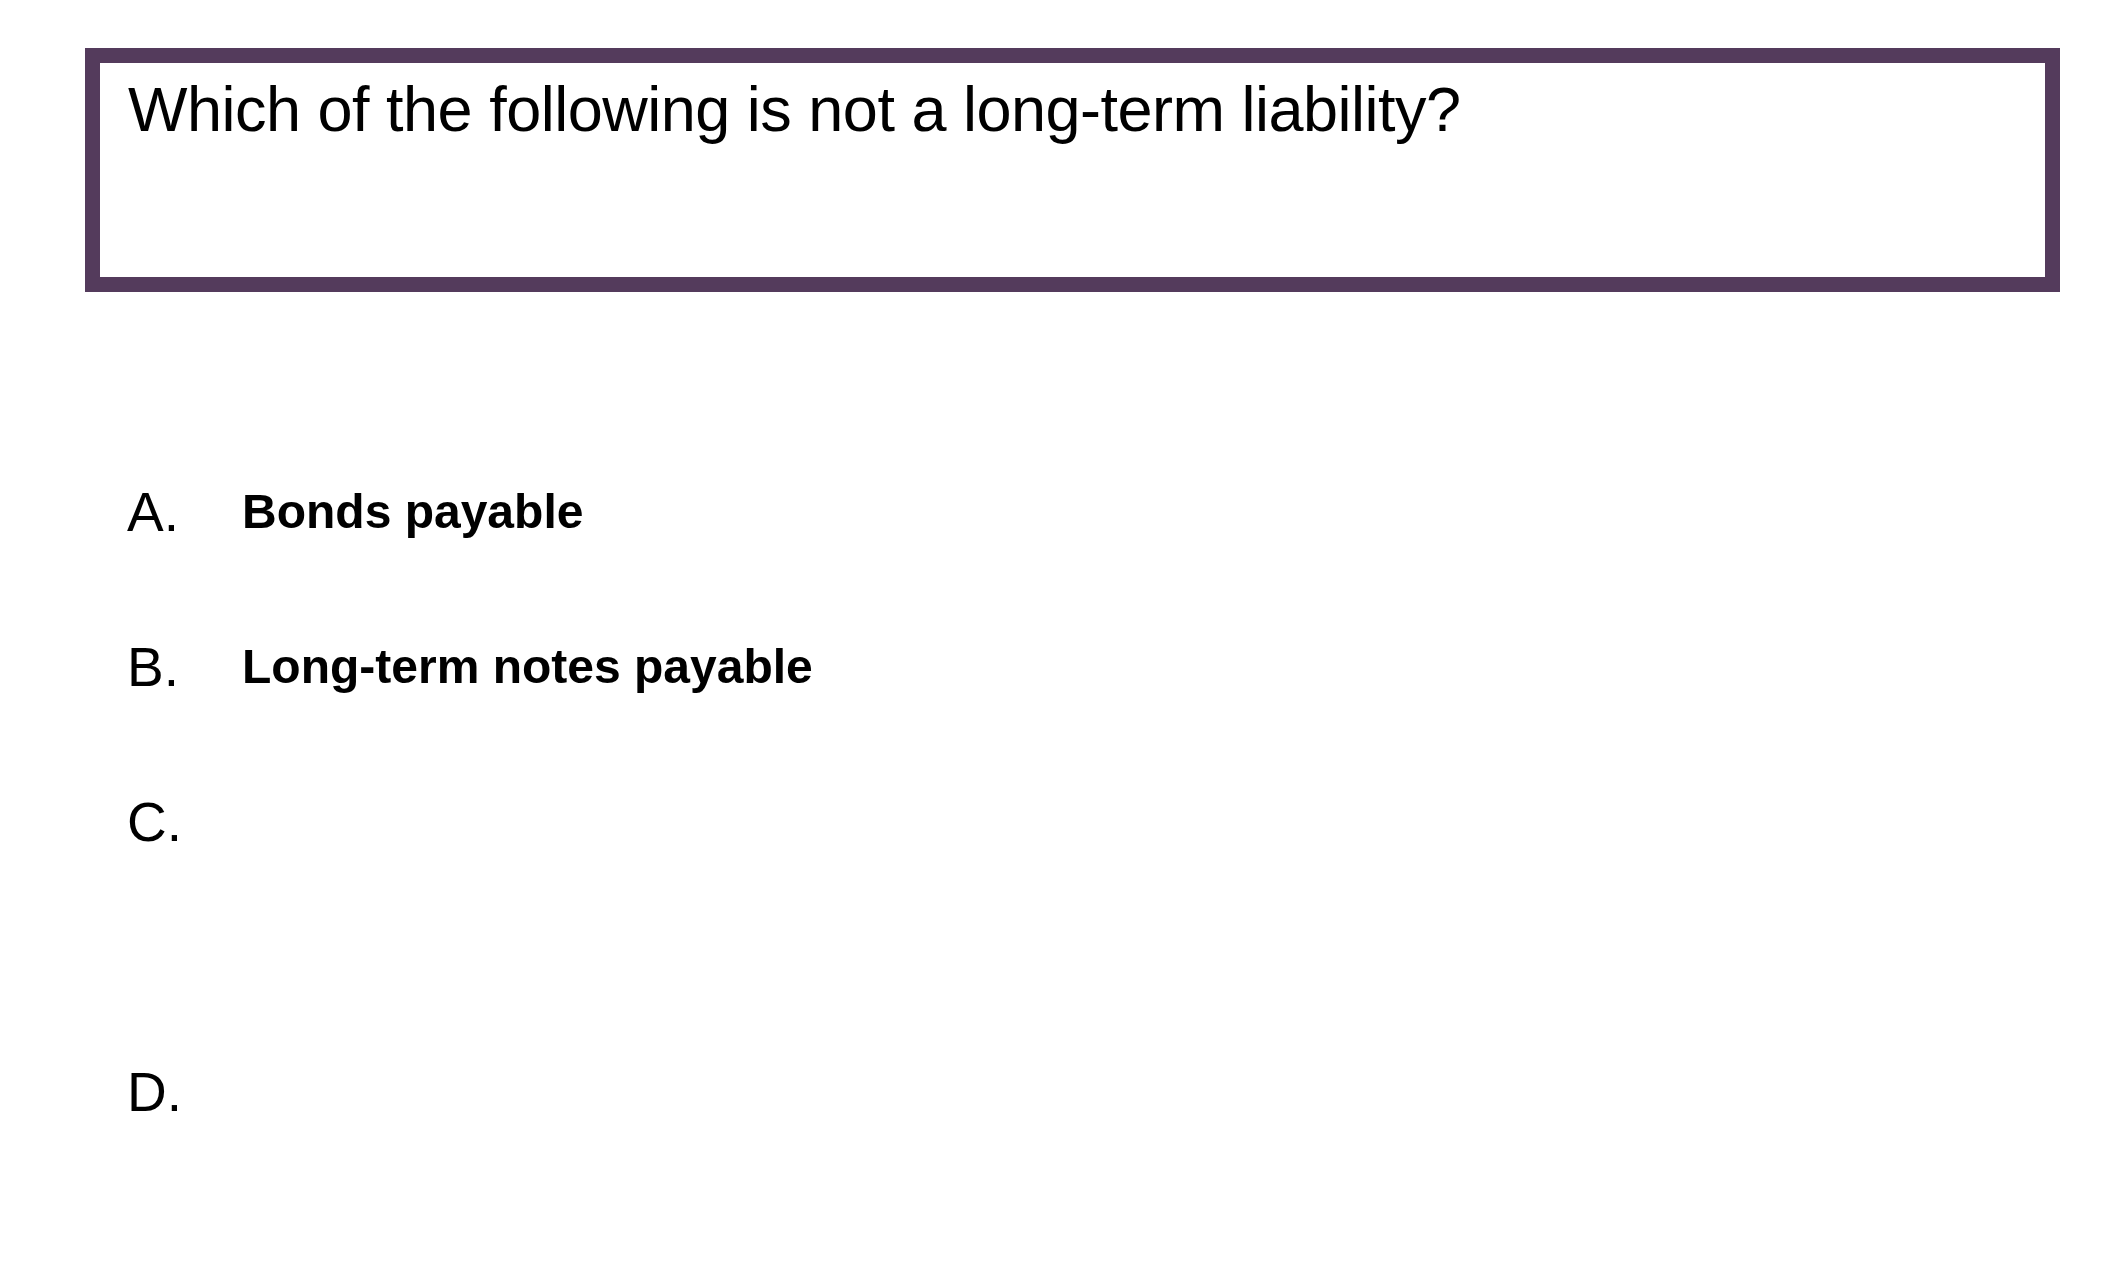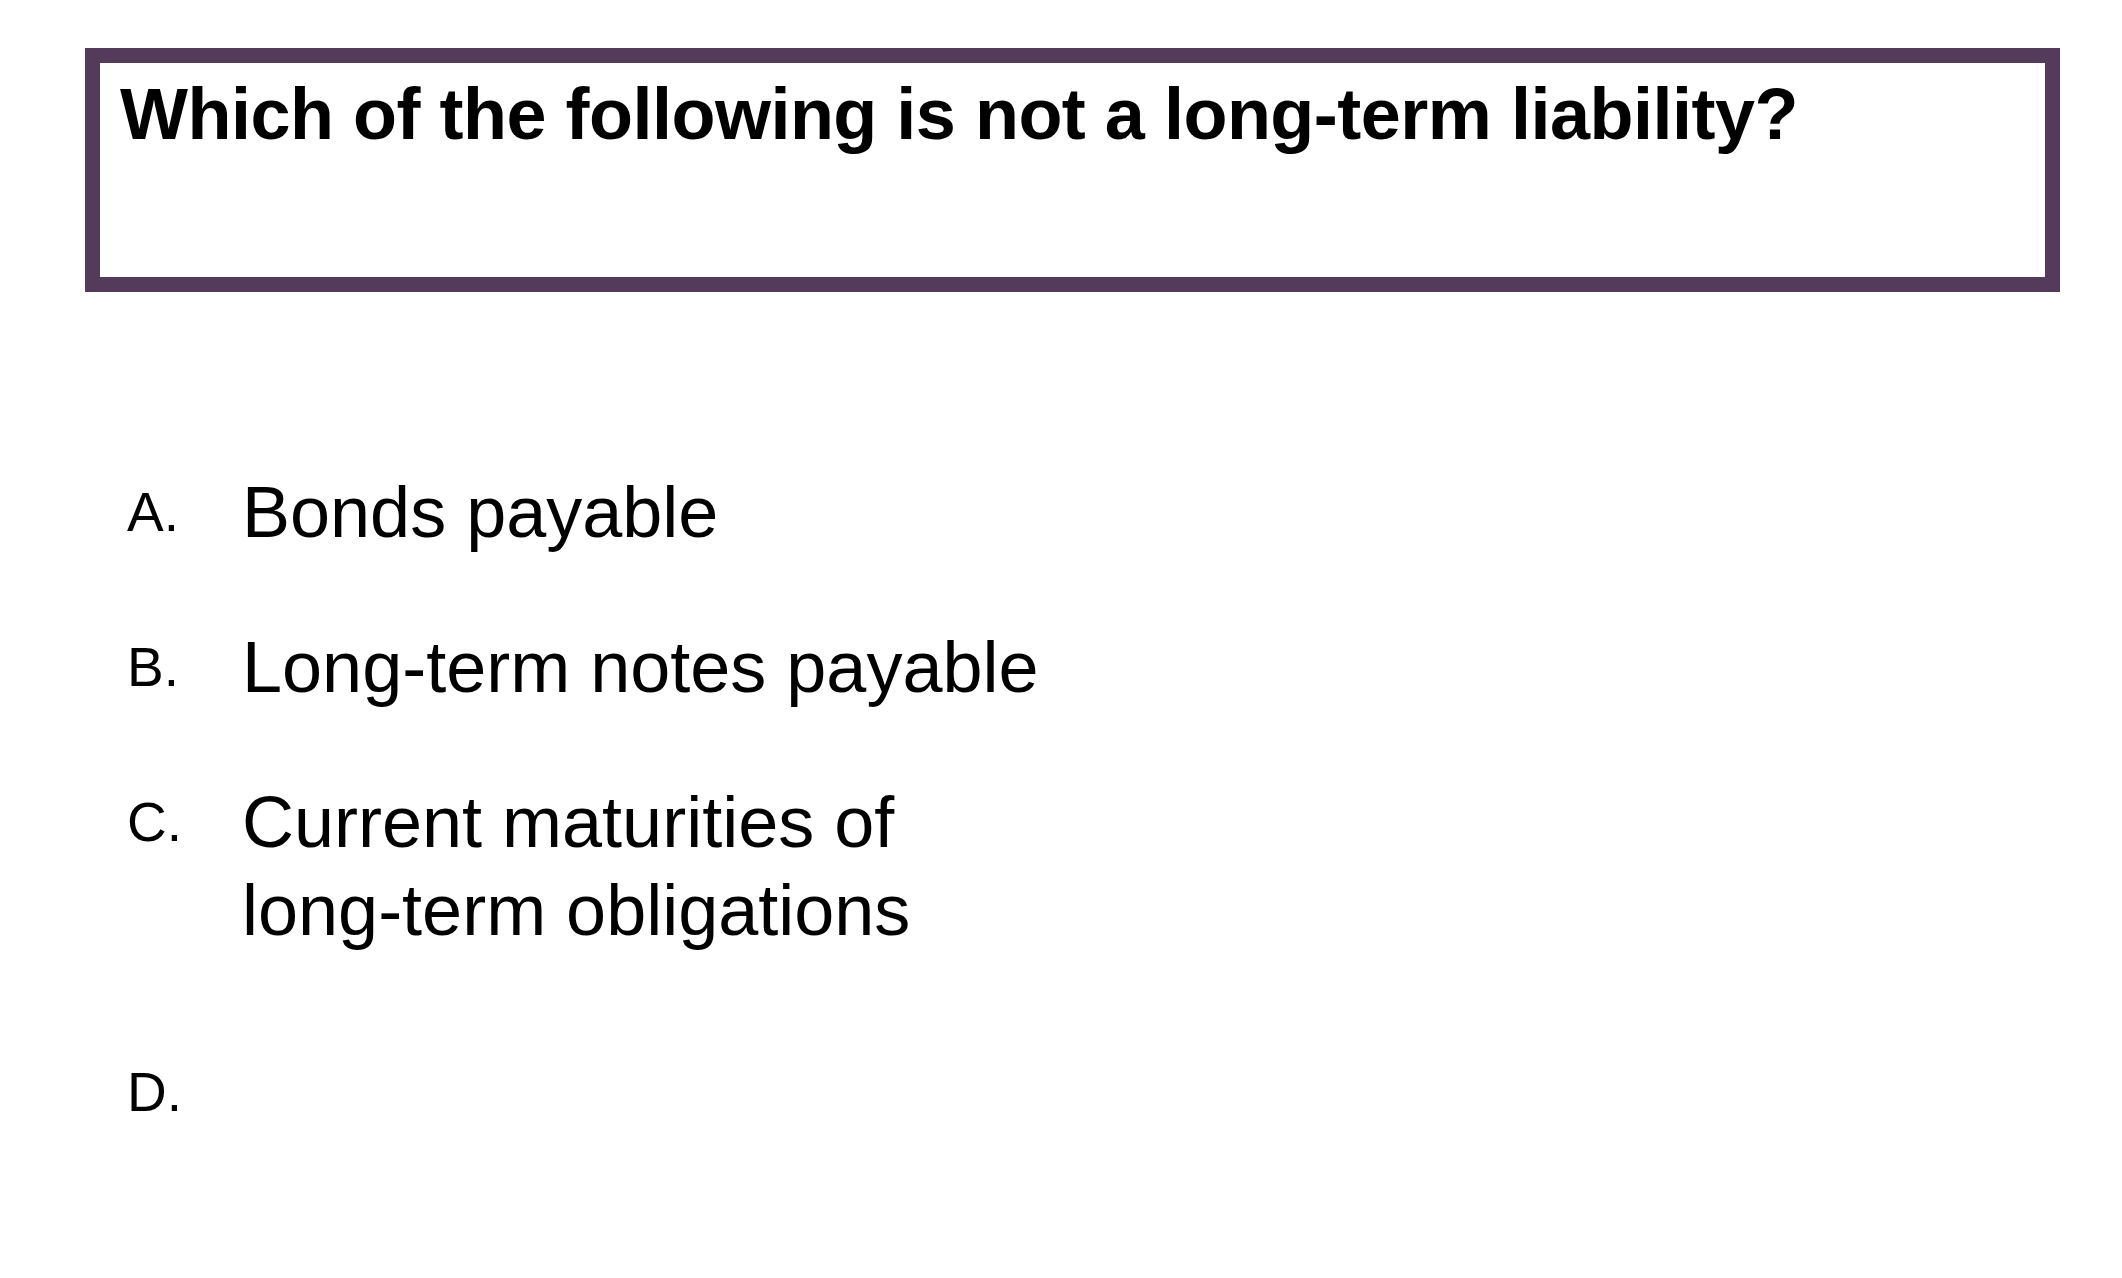--- a/index.html
+++ b/index.html
@@ -23,27 +23,27 @@
     left: 85px;
     top: 48px;
     width: 1975px;          
     height: 244px;
     box-sizing: border-box;
     border: 15px solid #543B5C;
     background: #ffffff;
   }
   #question-text {
     position: absolute;
-    left: 20px;
+    left: 28px;
     top: 12px;
     width: 1900px;
-    font-size: 72px;
+    font-size: 63px;
     line-height: 1.1;
     letter-spacing: -0.5px;
-    font-weight: 700;
+    font-weight: 400;
     color: #000000;
     white-space: pre-line;
   }
 
   
   #options {
     position: absolute;
     left: 0;
     top: 468px;
     width: 2122px;
@@ -63,23 +63,23 @@
     font-size: 55px;
     line-height: 88px;
     font-weight: 400;
     color: #000000;
   }
   .option-text {
     position: absolute;
     left: 242px;
     top: 0;
     width: 1700px;
-    font-size: 72px;
+    font-size: 48px;
     line-height: 88px;
-    font-weight: 400;
+    font-weight: 700;
     color: #000000;
     white-space: pre-line;
   }
 </style>
 </head>
 <body>
 
 <div id="question-box" style="border-color: rgb(84, 59, 92); background: rgb(255, 255, 255);">
   <div id="question-text">Which of the following is not a long-term liability?</div>
 </div>
@@ -91,21 +91,19 @@
     <span class="option-text">Bonds payable</span>
   </div>
 
   <div class="option-row">
     <span class="option-letter">B.</span>
     <span class="option-text">Long-term notes payable</span>
   </div>
 
   <div class="option-row two-line">
     <span class="option-letter">C.</span>
-    <span class="option-text">Current maturities of
-long-term obligations</span>
   </div>
 
   <div class="option-row">
     <span class="option-letter">D.</span>
   </div>
 
 </div>
 
 </body></html>

